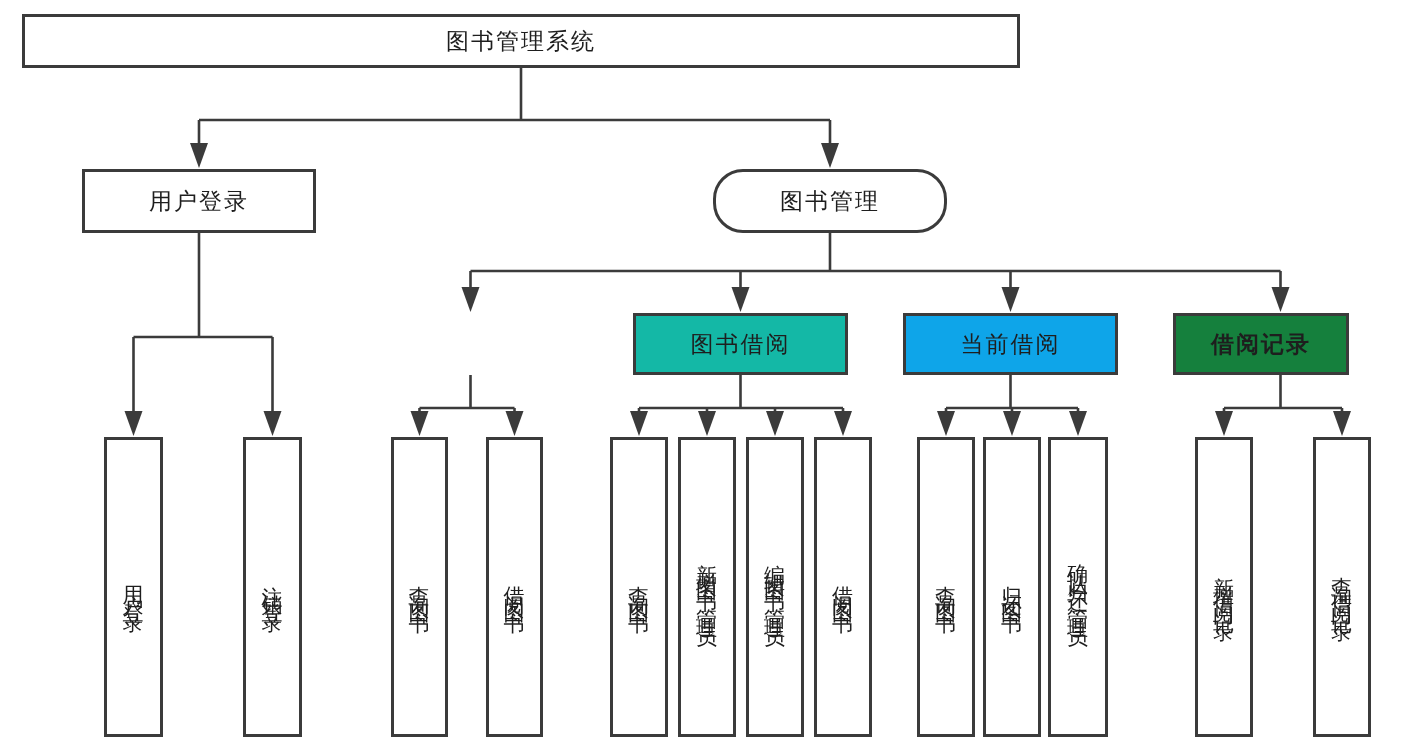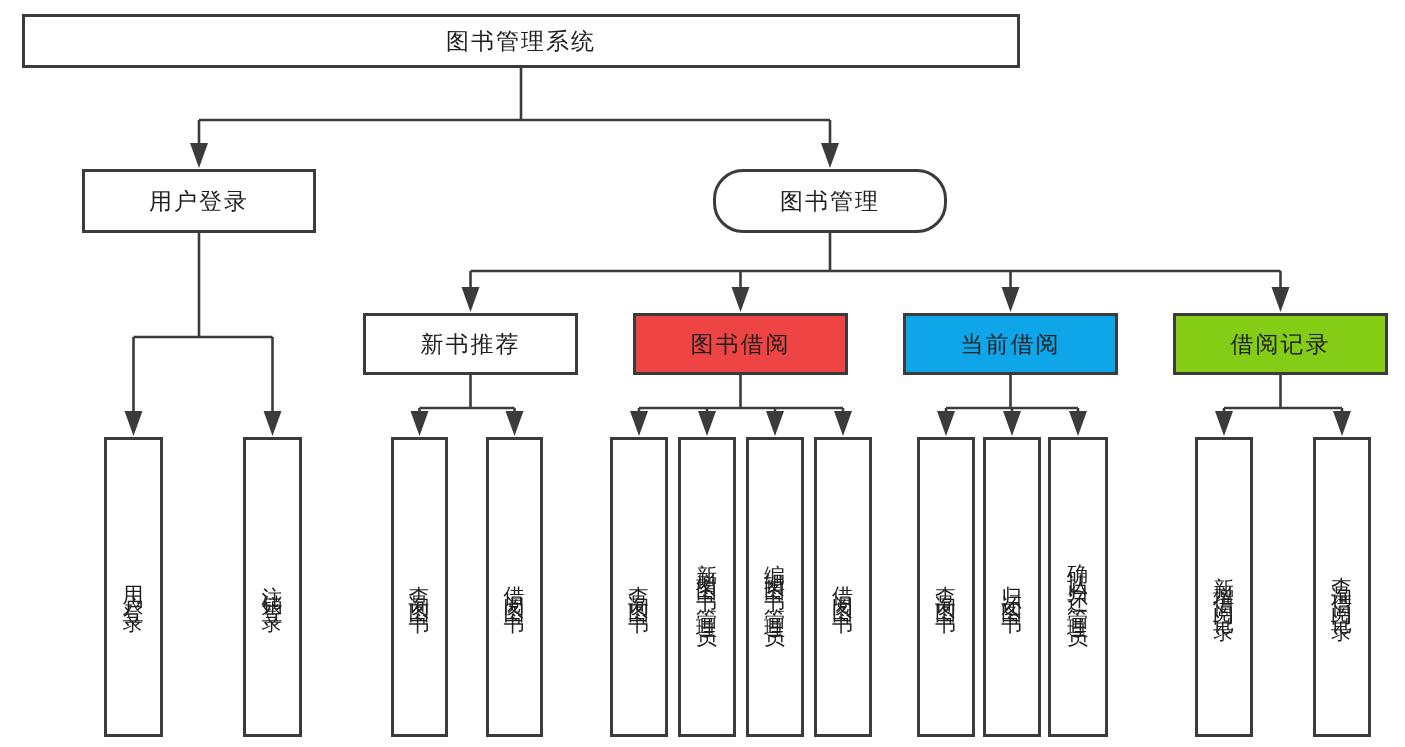--- a/index.html
+++ b/index.html
@@ -95,30 +95,27 @@
 
   <div class="node h" style="left: 22px; top: 14px; width: 998px; height: 54px; border-color: rgb(59, 59, 59); background: rgb(255, 255, 255); color: rgb(30, 30, 30);">
       <span class="lbl">图书管理系统</span>
     </div>
     <div class="node h" style="left: 82px; top: 169px; width: 234px; height: 64px; border-color: rgb(59, 59, 59); background: rgb(255, 255, 255); color: rgb(30, 30, 30);">
       <span class="lbl">用户登录</span>
     </div>
     <div class="node h" style="left: 713px; top: 169px; width: 234px; height: 64px; border-color: rgb(59, 59, 59); background: rgb(255, 255, 255); color: rgb(30, 30, 30); border-radius: 30px;">
       <span class="lbl">图书管理</span>
     </div>
-    <div class="node h" style="left: 363px; top: 313px; width: 215px; height: 62px; border-color: rgb(59, 59, 59); background: rgb(255, 255, 255); color: rgb(30, 30, 30);">
-      <span class="lbl">新书推荐</span>
-    </div>
-    <div class="node h" style="left: 633px; top: 313px; width: 215px; height: 62px; border-color: rgb(59, 59, 59); background: #ef4444; color: rgb(30, 30, 30);">
+    <div class="node h" style="left: 633px; top: 313px; width: 215px; height: 62px; border-color: rgb(59, 59, 59); background: #14b8a6; color: rgb(30, 30, 30);">
       <span class="lbl">图书借阅</span>
     </div>
     <div class="node h" style="left: 903px; top: 313px; width: 215px; height: 62px; border-color: rgb(59, 59, 59); background: #0ea5e9; color: rgb(30, 30, 30);">
       <span class="lbl">当前借阅</span>
     </div>
-    <div class="node h" style="left: 1173px; top: 313px; width: 215px; height: 62px; border-color: rgb(59, 59, 59); background: #84cc16; color: rgb(30, 30, 30);">
+    <div class="node h" style="left: 1173px; top: 313px; width: 176px; height: 62px; border-color: rgb(59, 59, 59); background: #15803d; color: rgb(30, 30, 30); font-weight: bold;">
       <span class="lbl">借阅记录</span>
     </div>
     <div class="node v" style="left: 104px; top: 437px; width: 59px; height: 300px; border-color: rgb(59, 59, 59); background: rgb(255, 255, 255); color: rgb(30, 30, 30);">
       <span class="lbl">用户登录</span>
     </div>
     <div class="node v" style="left: 243px; top: 437px; width: 59px; height: 300px; border-color: rgb(59, 59, 59); background: rgb(255, 255, 255); color: rgb(30, 30, 30);">
       <span class="lbl">注销登录</span>
     </div>
     <div class="node v" style="left: 391px; top: 437px; width: 57px; height: 300px; border-color: rgb(59, 59, 59); background: rgb(255, 255, 255); color: rgb(30, 30, 30);">
       <span class="lbl">查询图书</span>

